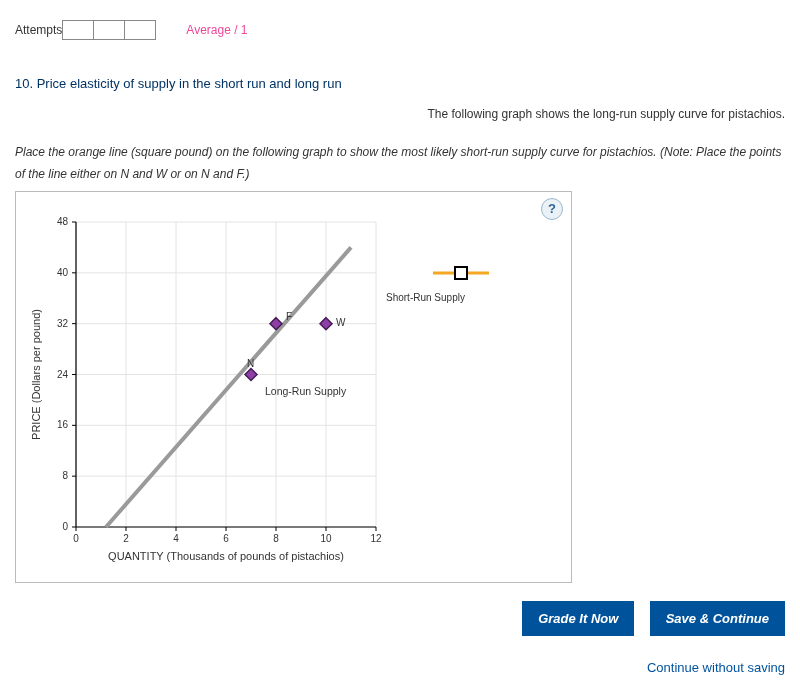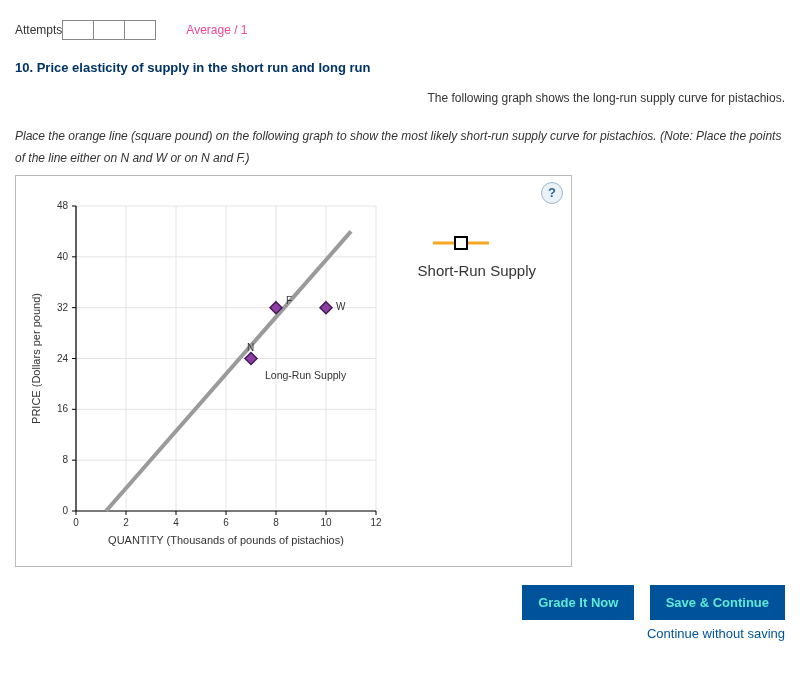--- a/index.html
+++ b/index.html
@@ -7,36 +7,36 @@
     font-size: 12px;
     color: #333;
     margin: 0;
     padding: 20px 15px;
     width: 770px;
   }
   .top-bar {
     display: flex;
     align-items: center;
     gap: 0;
-    margin-bottom: 20px;
+    margin-bottom: 36px;
   }
   .attempts-boxes {
     display: flex;
     border: 1px solid #888;
   }
   .attempt-box {
     width: 30px;
     height: 18px;
     border-right: 1px solid #888;
   }
   .attempt-box:last-child { border-right: none; }
   .avg-label { margin-left: 30px; color:#ec4899; }
   .question-title {
     color: #003366;
-    font-weight: bold;
+    font-weight: normal;
     font-size: 13px;
     margin: 18px 0 14px 0;
   }
   .body-text {
     margin: 0 0 18px 0;
     line-height: 1.6;
     text-align: right;
   }
   .instruct {
     font-style: italic;
@@ -62,51 +62,52 @@
     background: #eaf2f8;
     color: #2a6496;
     font-weight: bold;
     font-size: 13px;
     text-align: center;
     line-height: 20px;
     cursor: pointer;
   }
   .legend-block {
     position: absolute;
-    top: 60px;
+    top: 74px;
     left: 370px;
     width: 150px;
-    text-align: right;
-    font-size: 15px;
+    text-align: left;
+    font-size: 10px;
   }
   .legend-sym {
     display:block;
     margin: 0 auto 12px auto;
     cursor: move;
   }
   .btn-row {
     width: 770px;
     text-align: right;
     margin-top: 18px;
   }
   .btn {
     display: inline-block;
     background: #00529b;
-    color: #5eead4;
+    color: #ffffff;
     font-weight: bold;
     font-size: 13px;
     padding: 10px 16px;
     border: none;
     margin-left: 12px;
     cursor: pointer;
+    font-style: italic;
   }
   .link-row {
     width: 770px;
     text-align: right;
-    margin-top: 6px;
+    margin-top: 24px;
   }
   .text-link {
     color: #00529b;
     font-size: 13px;
     cursor: pointer;
   }
   svg text { font-family: Arial; }
 </style>
 </head>
 <body>

